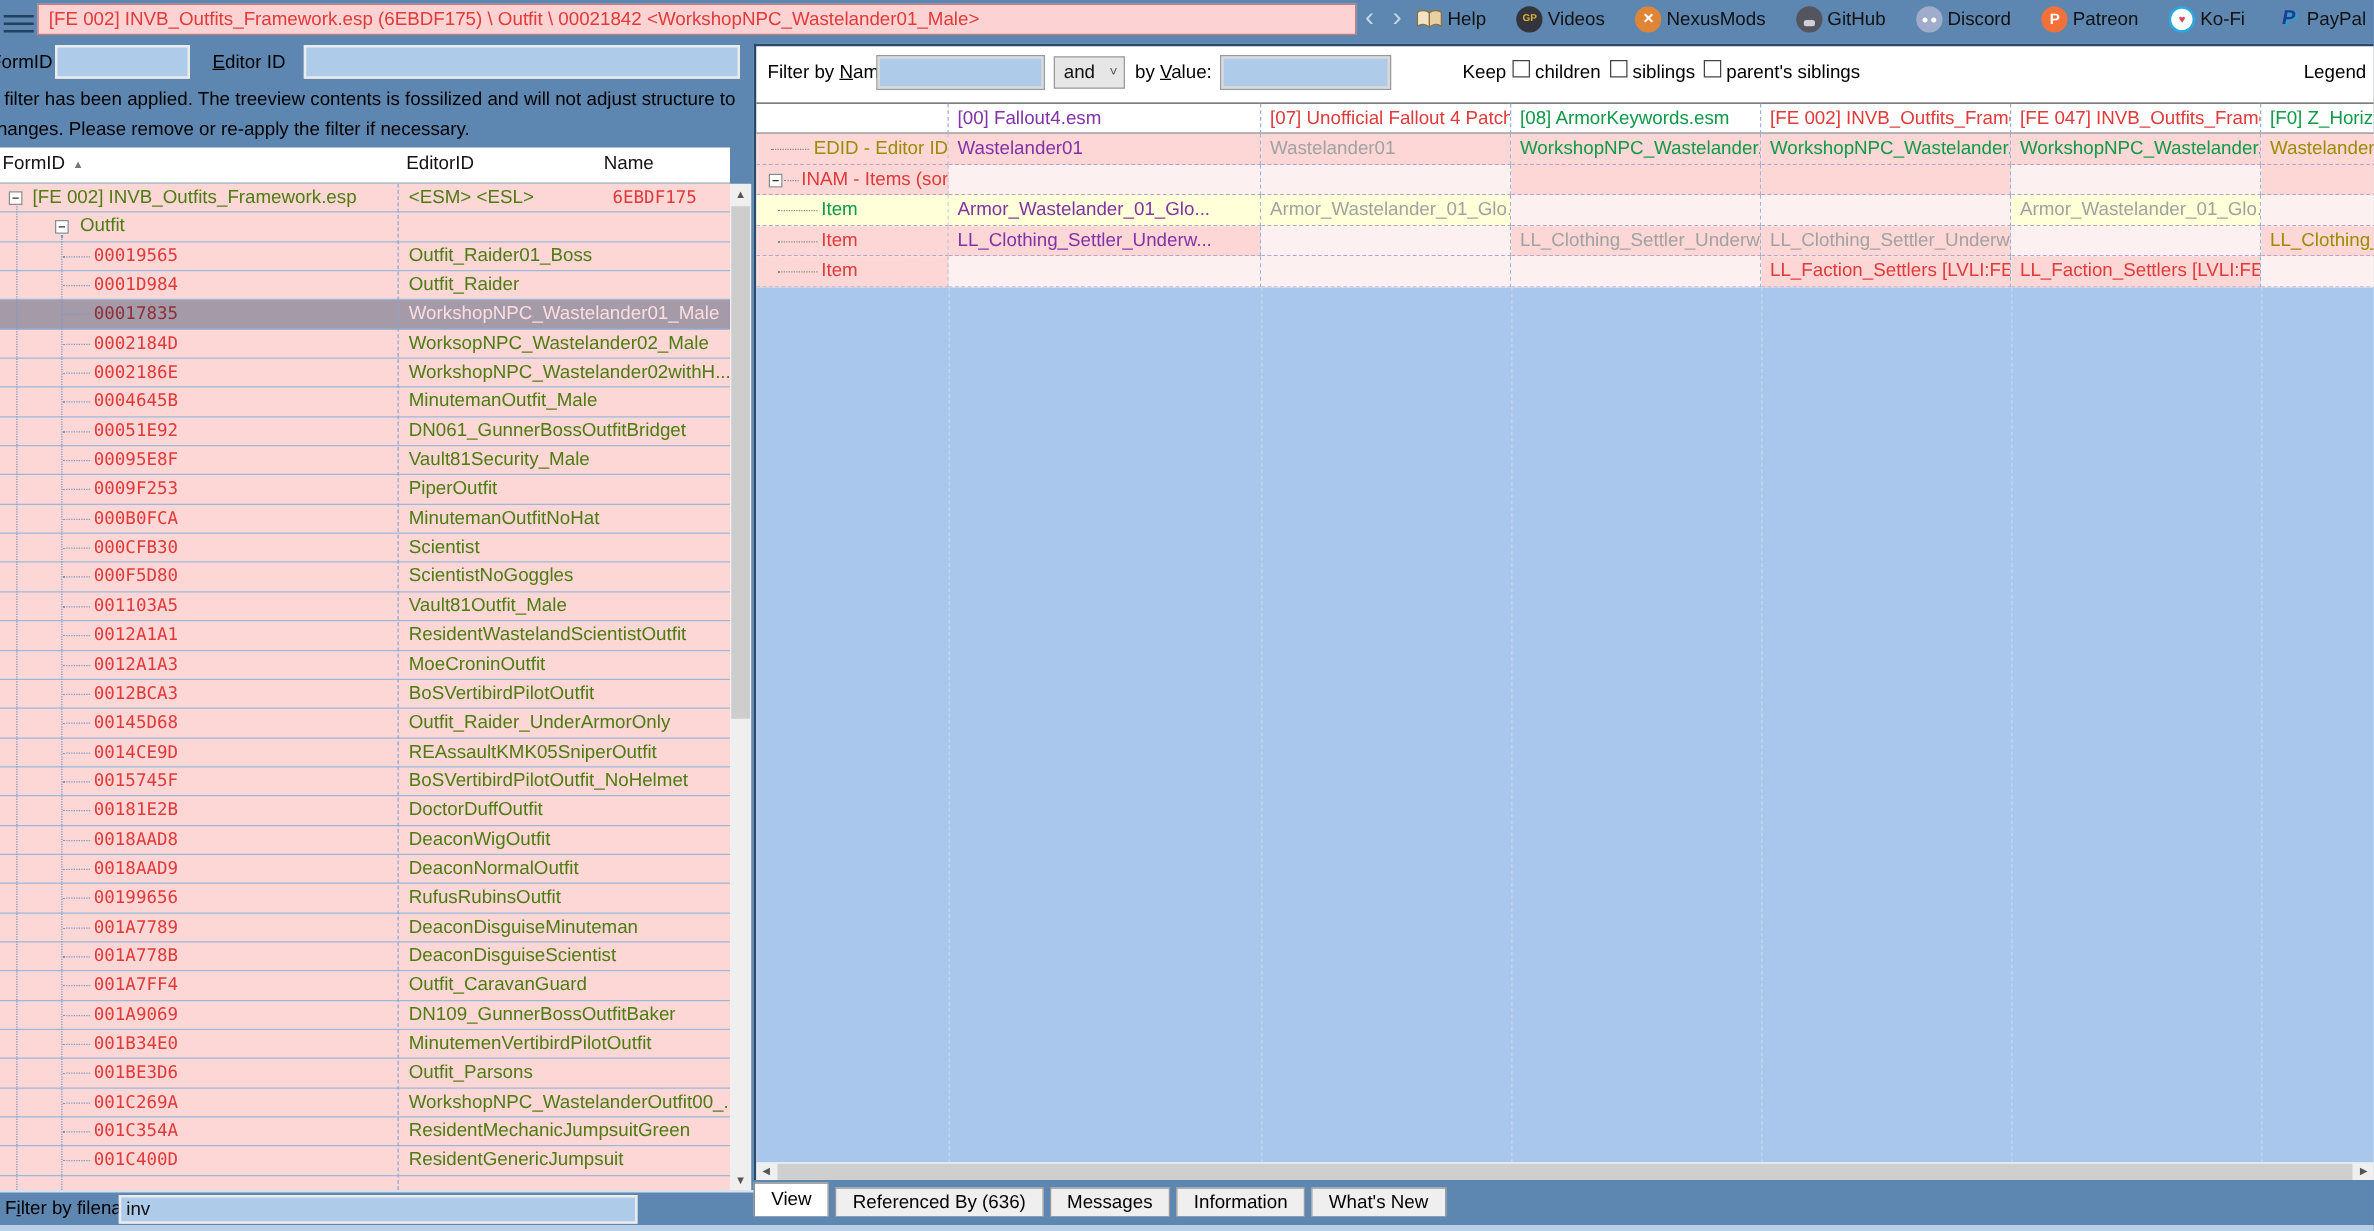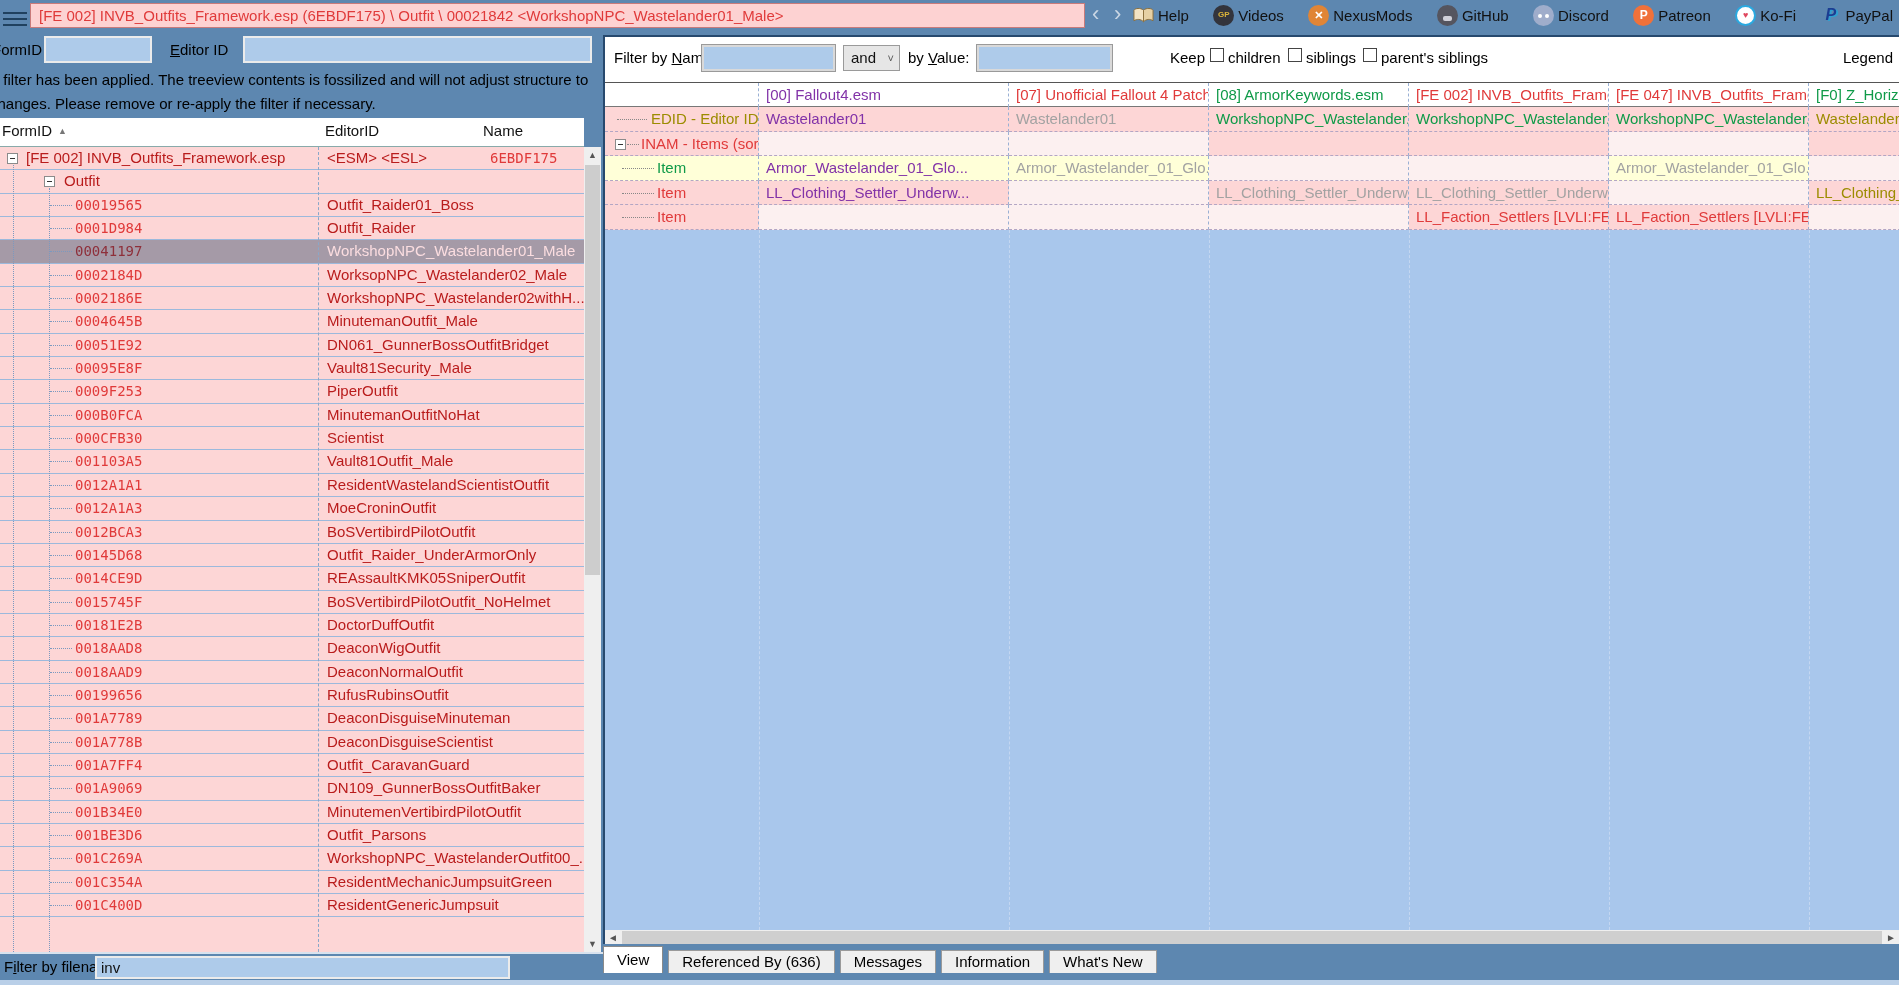--- a/index.html
+++ b/index.html
@@ -32,21 +32,21 @@
   .fldlabel{top:40px;height:20px;line-height:20px;color:#000;}
   .blueinput{background:#aecbea;border:2px solid #ebebeb;box-sizing:border-box;height:27px;
     font-family:"Liberation Sans",sans-serif;font-size:15px;color:#111;padding:0 4px;outline:none;}
   #notice{left:-10px;top:68px;width:620px;line-height:24px;color:#000;}
   #tree-header{left:0;top:118px;width:584px;height:29px;background:#fff;border-bottom:1px solid #8aa;box-sizing:border-box;}
   #tree-header span{position:absolute;top:4px;}
   #tree-rows{left:0;top:147px;width:584px;height:805px;overflow:hidden;background:#fdd6d6;}
   .trow{position:relative;height:23.35px;box-sizing:border-box;border-bottom:1px solid #9cb9dc;
     line-height:22px;white-space:nowrap;cursor:pointer;}
   .trow .fid{position:absolute;left:75px;font-family:"DejaVu Sans Mono",monospace;font-size:14px;color:#e03a3a;}
-  .trow .fed{position:absolute;left:327px;color:#b91c1c;}
+  .trow .fed{position:absolute;left:327px;color:#4d7c0f;}
   .trow.sel{background:#a59aa7;}
   .trow.sel .fid{color:#8e2f3a;}
   .trow.sel .fed{color:#fbdde0;}
   .trow.rec::before{content:"";position:absolute;left:50px;top:11px;width:22px;border-top:1px dotted #7b99c0;}
   .tbox{position:absolute;width:11px;height:11px;top:6px;background:#fff;border:1px solid #8b8b8b;box-sizing:border-box;}
   .tbox::after{content:"";position:absolute;left:2px;right:2px;top:4px;border-top:1px solid #333;}
   .guide{position:absolute;border-left:1px dotted #7b99c0;}
   .coldiv{position:absolute;left:318px;top:0;bottom:0;border-left:1px dashed #8aa7c9;}
   #tree-scroll{left:584px;top:147px;width:17px;height:805px;background:#efefef;}
   #tree-scroll .thumb{position:absolute;left:1px;right:1px;top:18px;height:410px;background:#cdcdcd;}
@@ -185,21 +185,21 @@
 
   <div class="trow rec">
       <span class="fid">00019565</span>
       <span class="fed">Outfit_Raider01_Boss</span>
     </div>
     <div class="trow rec">
       <span class="fid">0001D984</span>
       <span class="fed">Outfit_Raider</span>
     </div>
     <div class="trow rec sel">
-      <span class="fid">00041197</span>
+      <span class="fid">00017835</span>
       <span class="fed">WorkshopNPC_Wastelander01_Male</span>
     </div>
     <div class="trow rec">
       <span class="fid">0002184D</span>
       <span class="fed">WorksopNPC_Wastelander02_Male</span>
     </div>
     <div class="trow rec">
       <span class="fid">0002186E</span>
       <span class="fed">WorkshopNPC_Wastelander02withH...</span>
     </div>
@@ -219,20 +219,24 @@
       <span class="fid">0009F253</span>
       <span class="fed">PiperOutfit</span>
     </div>
     <div class="trow rec">
       <span class="fid">000B0FCA</span>
       <span class="fed">MinutemanOutfitNoHat</span>
     </div>
     <div class="trow rec">
       <span class="fid">000CFB30</span>
       <span class="fed">Scientist</span>
+    </div>
+    <div class="trow rec">
+      <span class="fid">000F5D80</span>
+      <span class="fed">ScientistNoGoggles</span>
     </div>
     <div class="trow rec">
       <span class="fid">001103A5</span>
       <span class="fed">Vault81Outfit_Male</span>
     </div>
     <div class="trow rec">
       <span class="fid">0012A1A1</span>
       <span class="fed">ResidentWastelandScientistOutfit</span>
     </div>
     <div class="trow rec">

